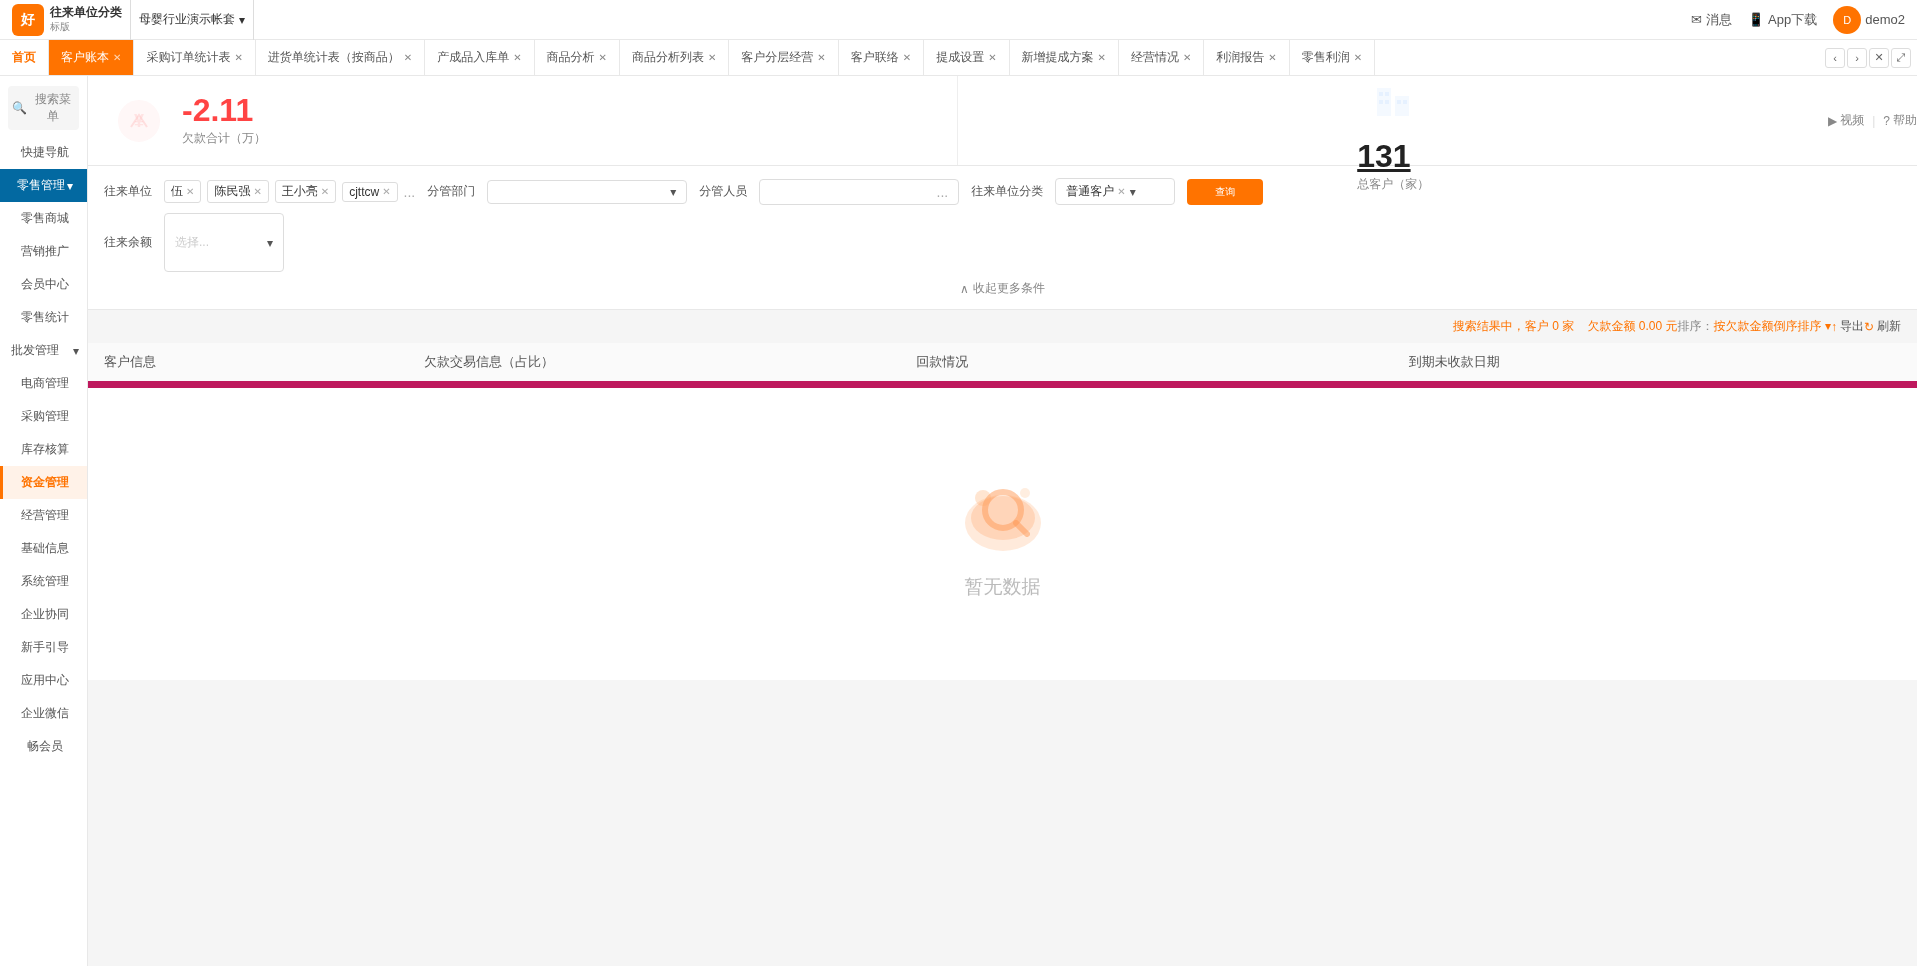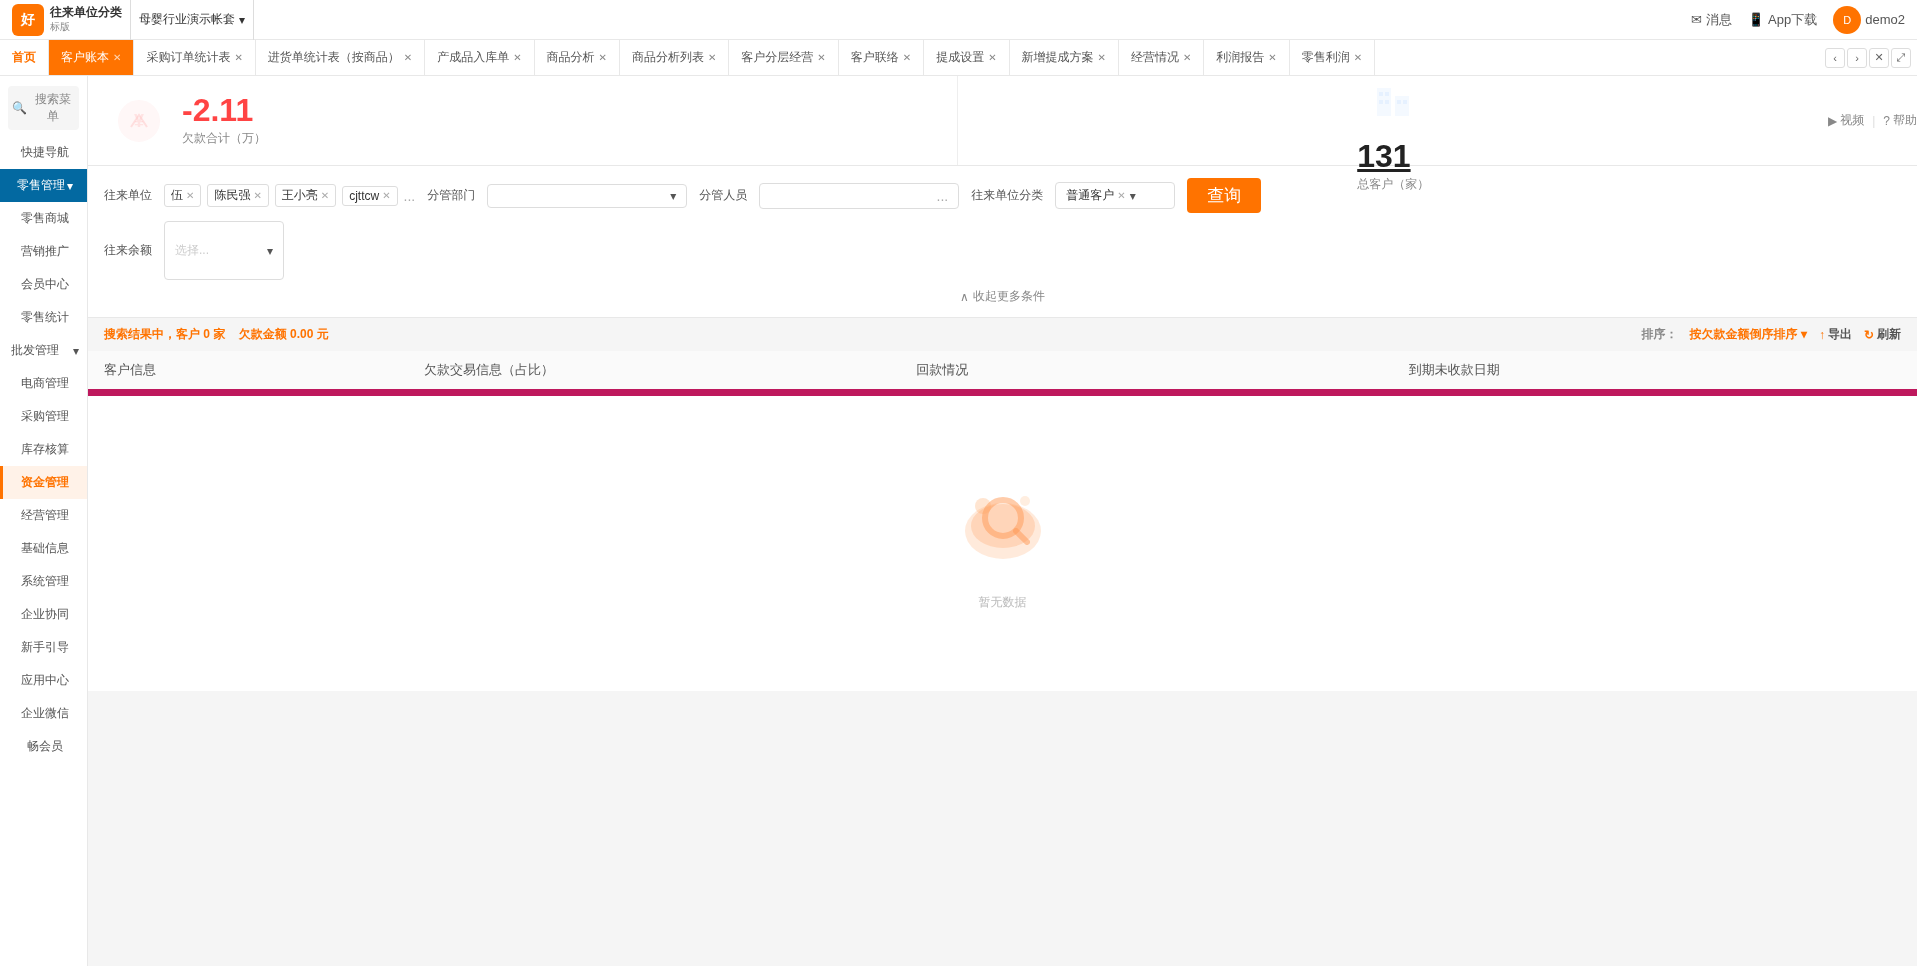--- a/index.html
+++ b/index.html
@@ -58,39 +58,39 @@
     .filter-area { background: #fff; padding: 12px 16px; border-bottom: 1px solid #e8e8e8; }
     .filter-row { display: flex; align-items: center; gap: 12px; margin-bottom: 8px; flex-wrap: wrap; }
     .filter-label { font-size: 12px; color: #555; white-space: nowrap; }
     .filter-tags { display: flex; align-items: center; gap: 6px; flex-wrap: wrap; }
     .filter-tag { display: flex; align-items: center; gap: 3px; background: #fff; border: 1px solid #ddd; border-radius: 3px; padding: 2px 6px; font-size: 12px; color: #333; }
     .filter-tag .tag-x { color: #aaa; cursor: pointer; font-size: 10px; }
     .filter-select { display: flex; align-items: center; gap: 4px; border: 1px solid #ddd; border-radius: 4px; padding: 4px 10px; font-size: 12px; color: #555; cursor: pointer; min-width: 120px; }
     .filter-select-wide { min-width: 200px; }
     .filter-input { border: 1px solid #ddd; border-radius: 4px; padding: 20px 10px; font-size: 12px; color: #555; min-width: 120px; display: flex; align-items: center; gap: 4px; cursor: pointer; }
     .collapse-btn { display: flex; align-items: center; gap: 4px; font-size: 12px; color: #888; cursor: pointer; }
-    .query-btn { background: #ff7300; color: #fff; border: none; border-radius: 4px; padding: 6px 20px; font-size: 17px; cursor: pointer; }
+    .query-btn { background: #ff7300; color: #fff; border: none; border-radius: 4px; padding: 6px 28px; font-size: 10px; cursor: pointer; }
     .filter-dots { color: #aaa; cursor: pointer; font-size: 14px; }
 
     
-    .result-bar { background: #f5f5f5; padding: 8px 16px; display: flex; align-items: center; justify-content: space-between; font-weight: bold; }
+    .result-bar { background: #f5f5f5; padding: 8px 16px; display: flex; align-items: center; justify-content: flex-end; }
     .result-info { font-size: 12px; color: #555; }
     .result-info span { color: #ff7300; }
-    .result-actions { display: flex; align-items: center; gap: 12px; font-size: 12px; color: #555; }
+    .result-actions { display: flex; align-items: center; font-size: 12px; color: #555; }
     .sort-label { color: #888; }
     .sort-select { color: #ff7300; cursor: pointer; }
     .action-btn { display: flex; align-items: center; gap: 3px; cursor: pointer; color: #555; }
     .action-btn .icon { color: #ff7300; }
 
     
     .table-container { background: #fff; margin: 0; }
     .table-header { display: grid; grid-template-columns: 320px 1fr 1fr 1fr; padding: 10px 16px; border-bottom: 7px solid #be185d; background: #fafafa; }
     .table-header-cell { font-size: 13px; color: #555; font-weight: normal; }
     .table-empty { display: flex; flex-direction: column; align-items: center; justify-content: center; padding: 80px 0; }
-    .empty-text { font-size: 12px; color: #bbb; margin-top: 28px; }
+    .empty-text { font-size: 19px; color: #bbb; margin-top: 16px; }
   </style>
 </head>
 <body>
 
 <div class="top-bar">
   <div class="top-bar-left">
     <div class="logo-area">
       <div class="logo-icon">好</div>
       <div>
         <div class="logo-text">往来单位分类</div>

